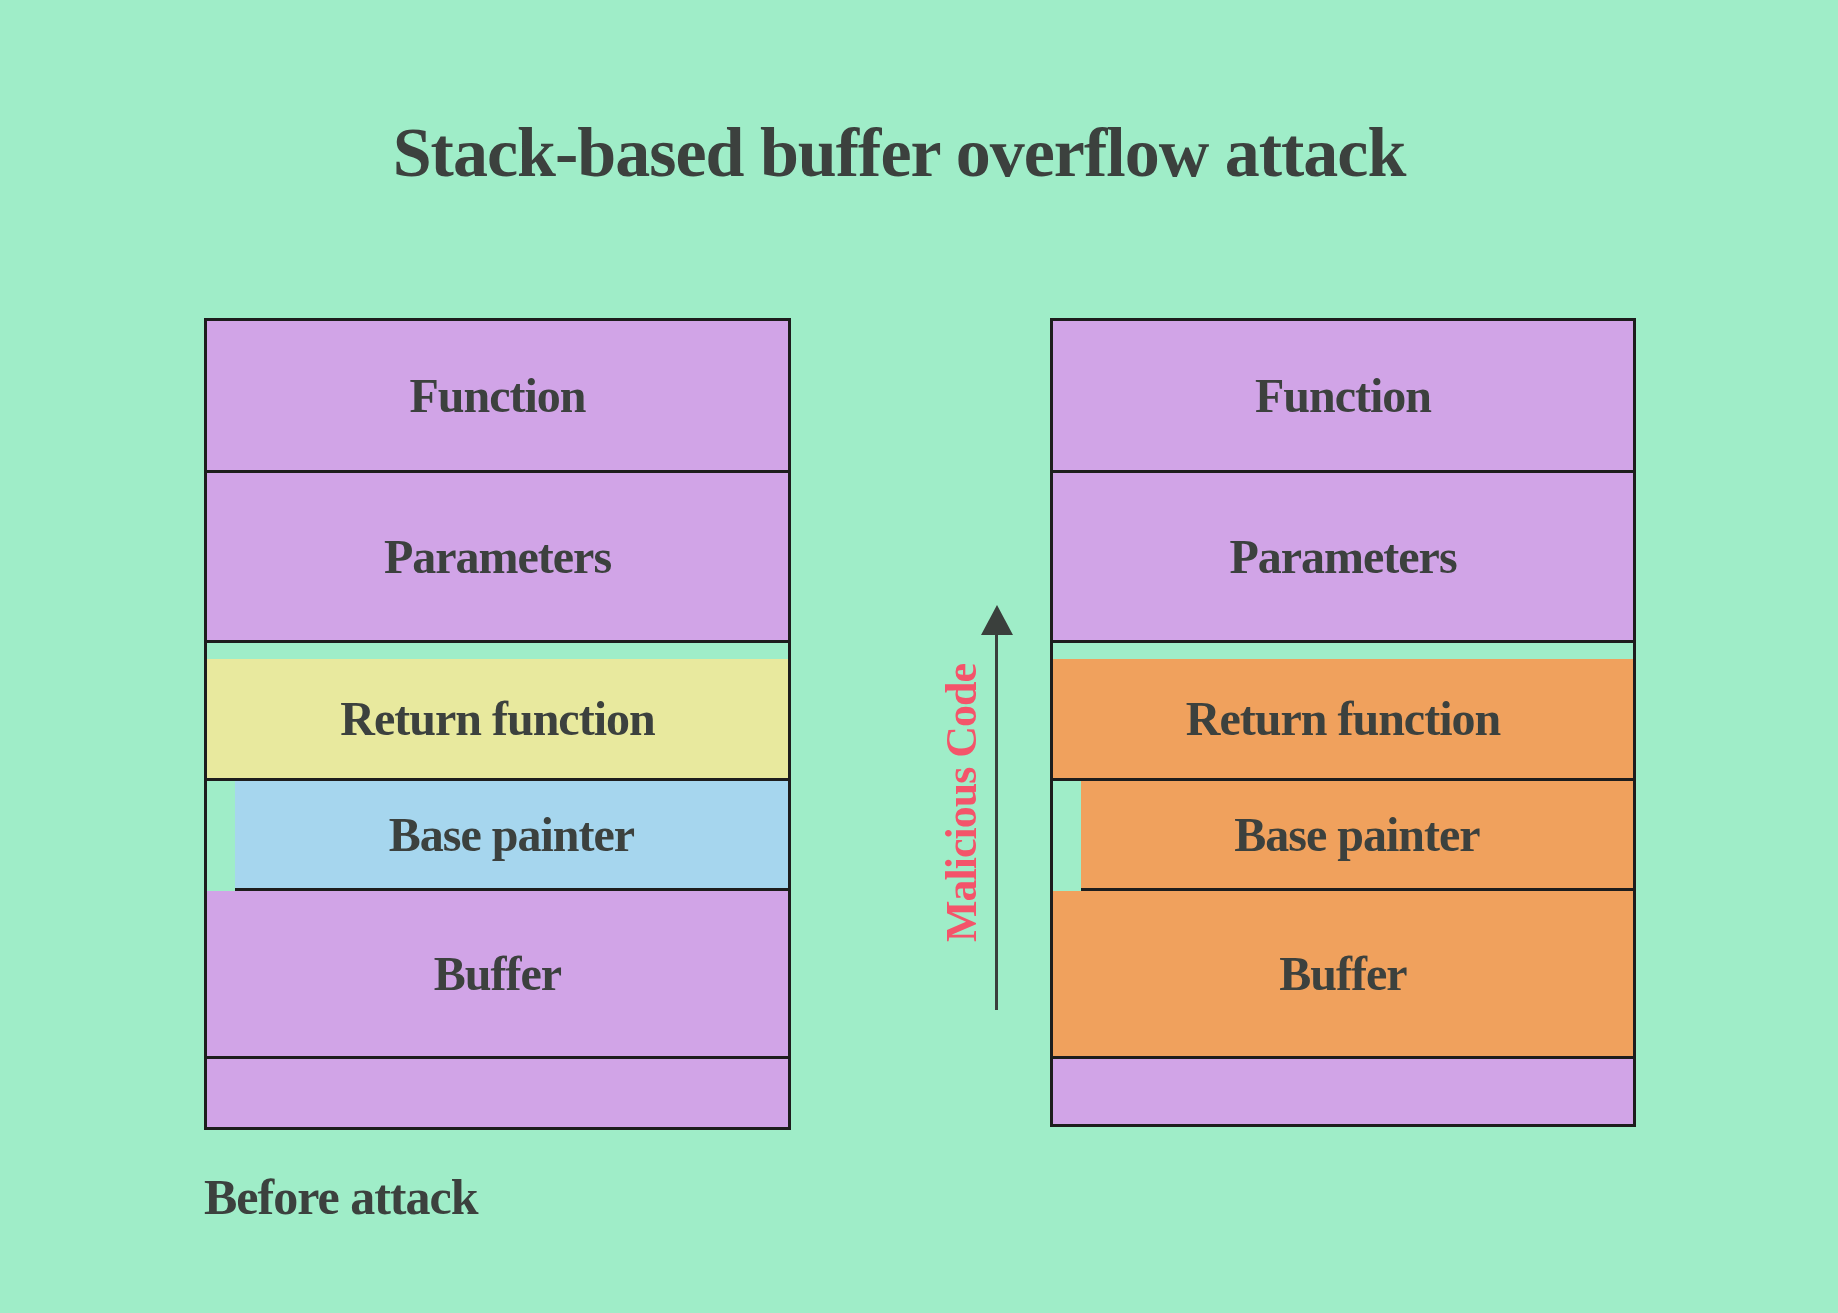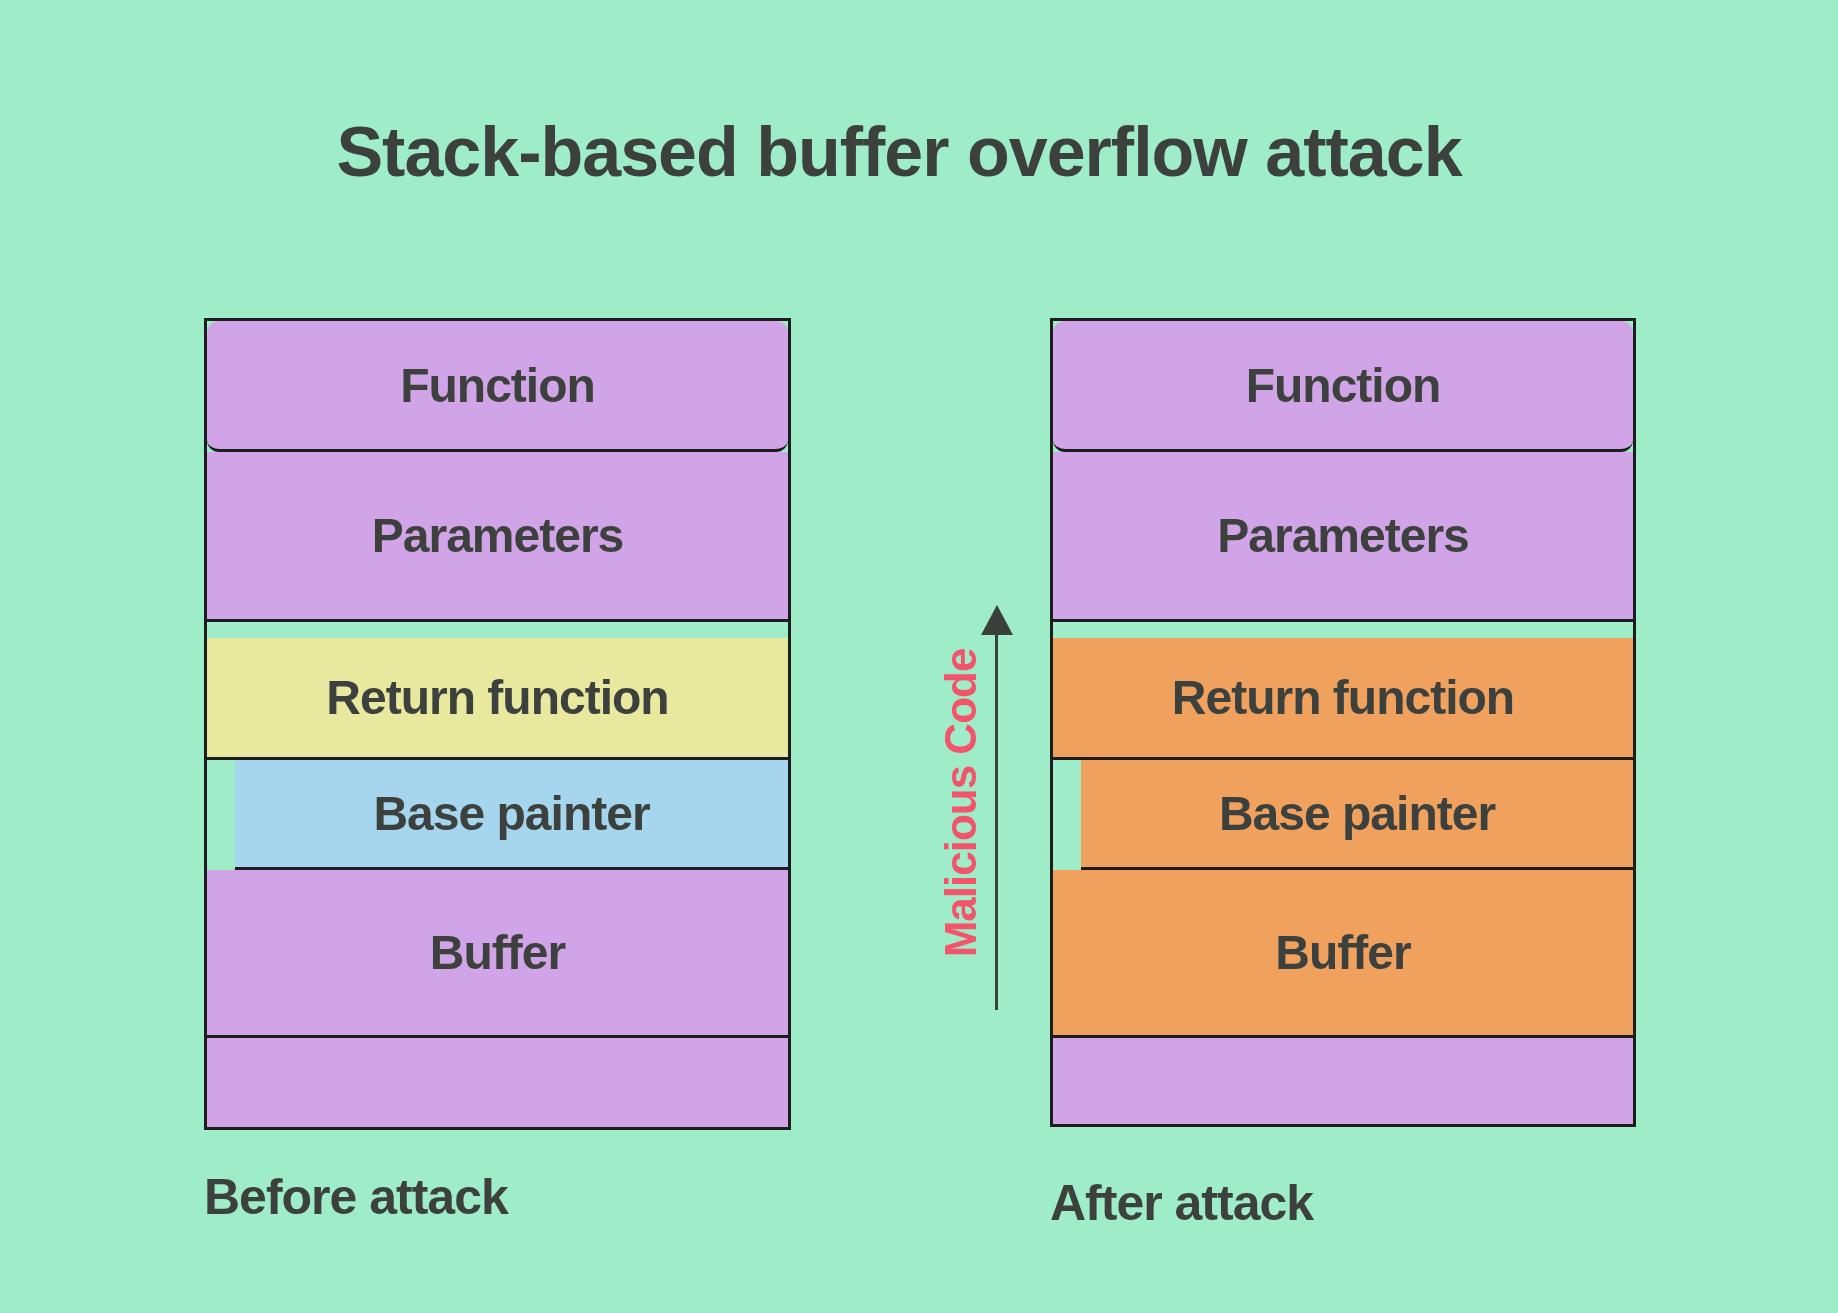--- a/index.html
+++ b/index.html
@@ -4,21 +4,21 @@
 <style>
   html, body {
     margin: 0;
     padding: 0;
   }
   .canvas {
     position: relative;
     width: 1838px;
     height: 1313px;
     overflow: hidden;
-    font-family: Liberation Sans, sans-serif;
+    font-family: Liberation Serif, serif;
   }
   .title {
     position: absolute;
     top: 116px;
     left: 20px;
     width: 1758px;
     text-align: center;
     font-size: 70px;
     font-weight: bold;
     letter-spacing: -1px;
@@ -39,21 +39,21 @@
   .row {
     box-sizing: border-box;
     border-bottom: 3px solid #1D1D1D;
     display: flex;
     align-items: center;
     justify-content: center;
     font-size: 48px;
     font-weight: bold;
     letter-spacing: -1px;
   }
-  .row-1 { height: 131px; border-radius: 12px; }
+  .row-1 { height: 152px; }
   .row-2 { height: 170px; }
   .row-3 { height: 122px; margin-top: 16px; }
   .row-4 { height: 110px; margin-left: 28px; }
   .row-5 { height: 168px; }
   .row-6 { flex: 1 1 auto; border-bottom: none; }
   .caption {
     position: absolute;
     text-align: left;
     font-size: 50px;
     font-weight: bold;
@@ -131,19 +131,18 @@
     <div class="row row-4" style="background-color: rgb(240, 161, 93);">
       <span>Base painter</span>
     </div>
     <div class="row row-5" style="background-color: rgb(240, 161, 93);">
       <span>Buffer</span>
     </div>
     <div class="row row-6" style="background-color: rgb(209, 164, 231);">
       <span></span>
     </div>
   </div>
-  <div class="caption caption-after">After attack</div>
 
   <div class="arrow-head"></div>
   <div class="arrow-line" style="background-color: rgb(58, 63, 60);"></div>
   <div class="malicious-label" style="color: rgb(244, 84, 106);">Malicious Code</div>
 
 </div>
 
 </body></html>

